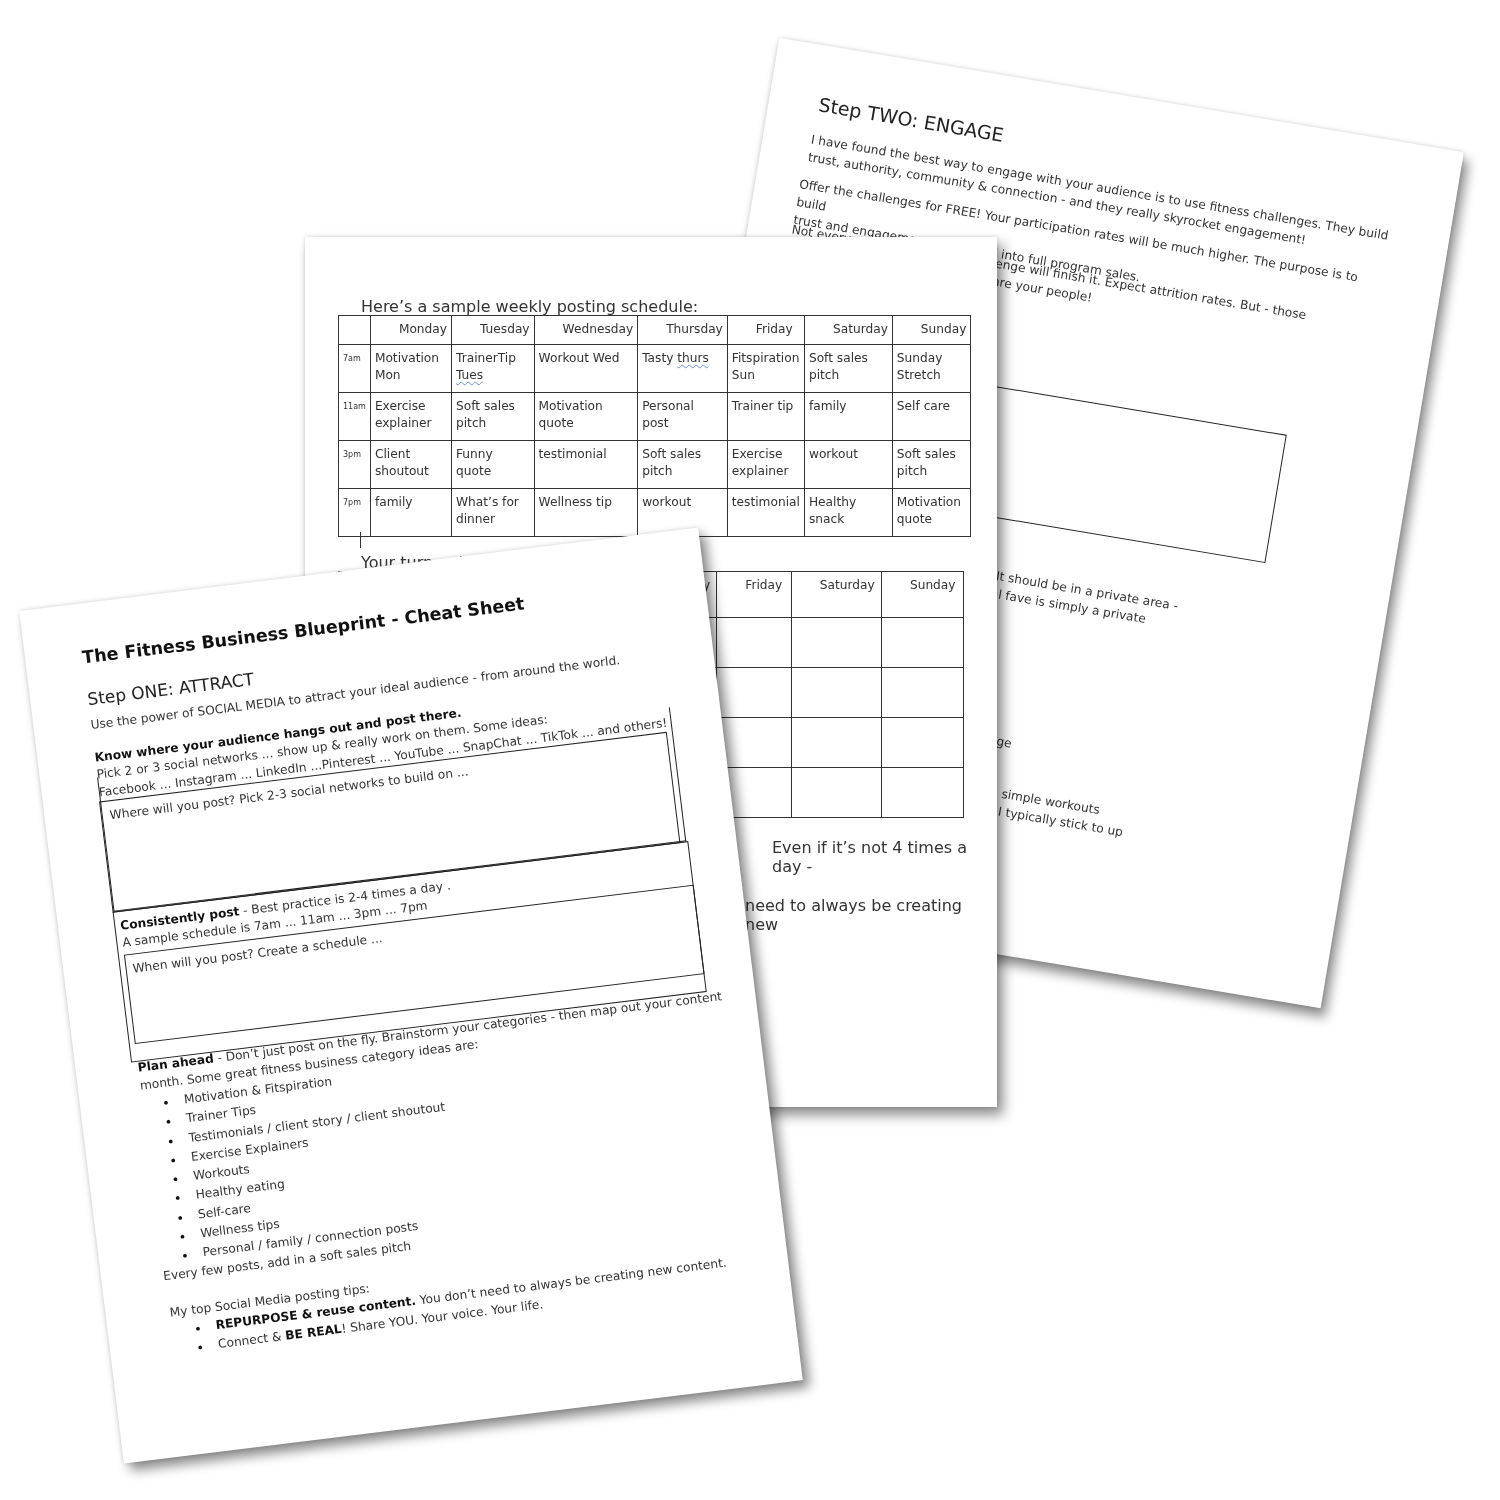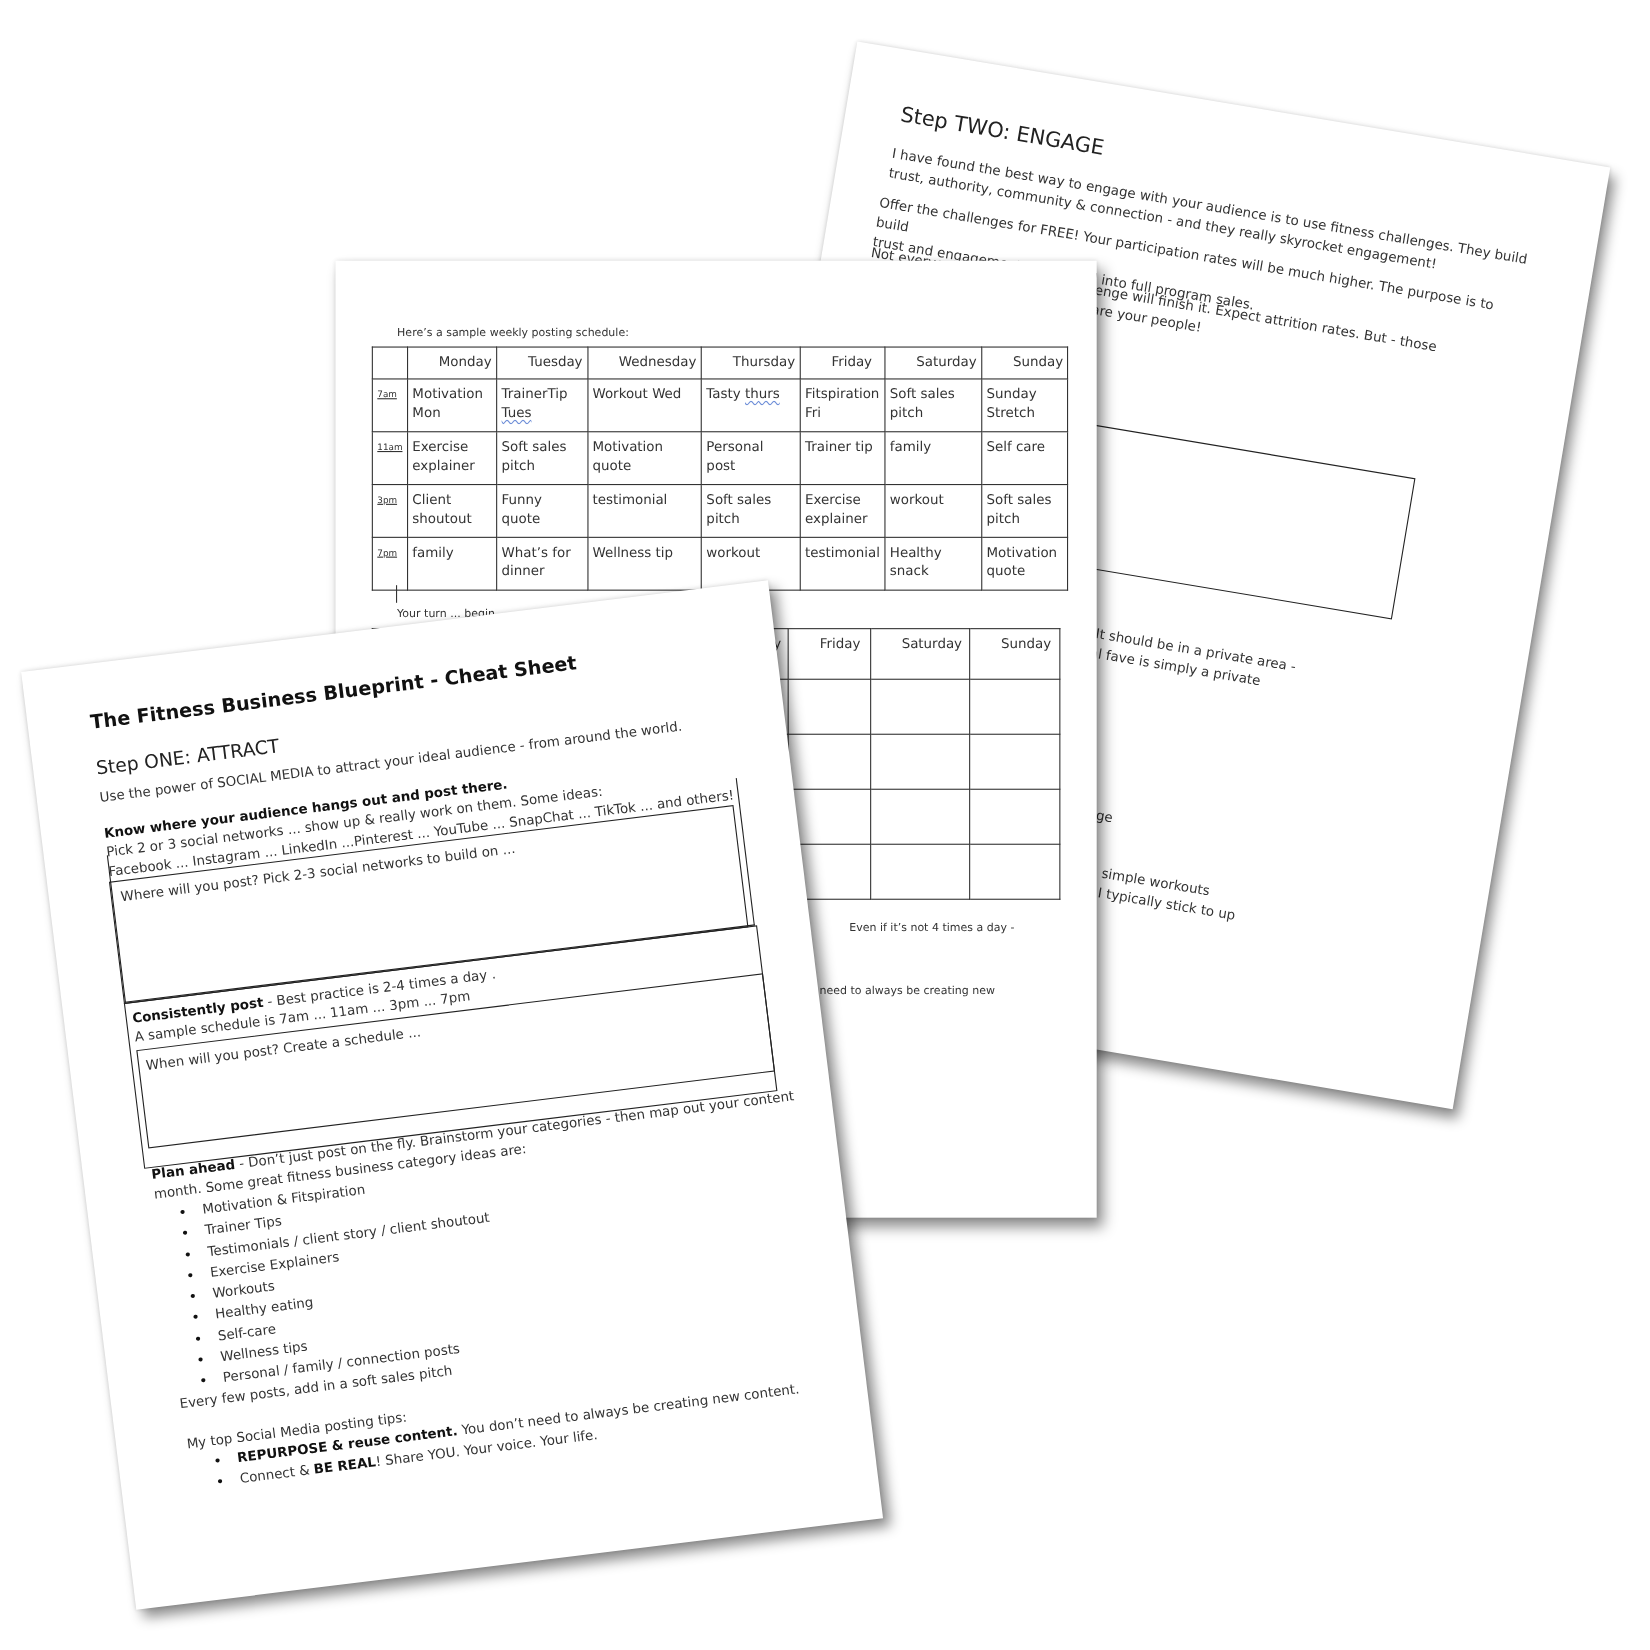--- a/index.html
+++ b/index.html
@@ -13,24 +13,24 @@
   #page-back { left:703px; top:89px; width:694px; height:868px; transform:rotate(9.5deg); z-index:1; }
   #page-back .title { left:50px; top:48px; font-size:19px; color:#222; }
   #page-back .txt { font-size:12.2px; line-height:18px; color:#333; width:590px; }
   #page-back .box { border:1.3px solid #222; }
   #page-back ul { list-style:none; margin:0; padding:0; }
   #page-back li { font-size:12.2px; line-height:19px; color:#333; position:relative; padding-left:26px; }
   #page-back li::before { content:"○"; position:absolute; left:0; top:-3px; font-size:9px; color:#555; }
 
   
   #page-mid { left:305px; top:237px; width:692px; height:870px; z-index:2; }
-  #page-mid .lead { font-size:10px; color:#333; }
+  #page-mid .lead { font-size:16px; color:#333; }
   table.sched { border-collapse:collapse; position:absolute; font-size:12.2px; color:#333; }
   table.sched td { border:1.3px solid #333; vertical-align:top; padding:5px 4px 4px 4px; line-height:17px; }
-  table.sched td.time { font-size:8px; width:32px; padding-top:5px;text-decoration:underline; }
+  table.sched td.time { font-size:8px; width:32px; padding-top:5px; }
   table.sched td.day { width:75px;padding-left:28px; }
   table.sched tr.hdr td { height:19px; }
   table.sched tr.row td { height:38px; }
   table.empty tr.hdr td { height:36px; }
   table.empty tr.row td { height:40px; }
   .spell { text-decoration: underline wavy #6f8fd8; text-decoration-thickness:1px; text-underline-offset:2px;text-align:center; }
   .caret { position:absolute; left:55px; top:295px; width:1px; height:16px; background:#333; }
 
   
   #page-front { left:69px; top:566px; width:684px; height:859px; transform:rotate(-7deg); z-index:3; }
@@ -95,21 +95,21 @@
       <td class="day">Friday</td>
       <td class="day">Saturday</td>
       <td class="day">Sunday</td>
     </tr>
     <tr class="row">
       <td class="time">7am</td>
       <td>Motivation Mon</td>
       <td>TrainerTip<br><span class="spell">Tues</span></td>
       <td>Workout Wed</td>
       <td>Tasty <span class="spell">thurs</span></td>
-      <td>Fitspiration Fri</td>
+      <td>Fitspiration Sun</td>
       <td>Soft sales pitch</td>
       <td>Sunday Stretch</td>
     </tr>
     <tr class="row">
       <td class="time">11am</td>
       <td>Exercise explainer</td>
       <td>Soft sales pitch</td>
       <td>Motivation quote</td>
       <td>Personal post</td>
       <td>Trainer tip</td>

